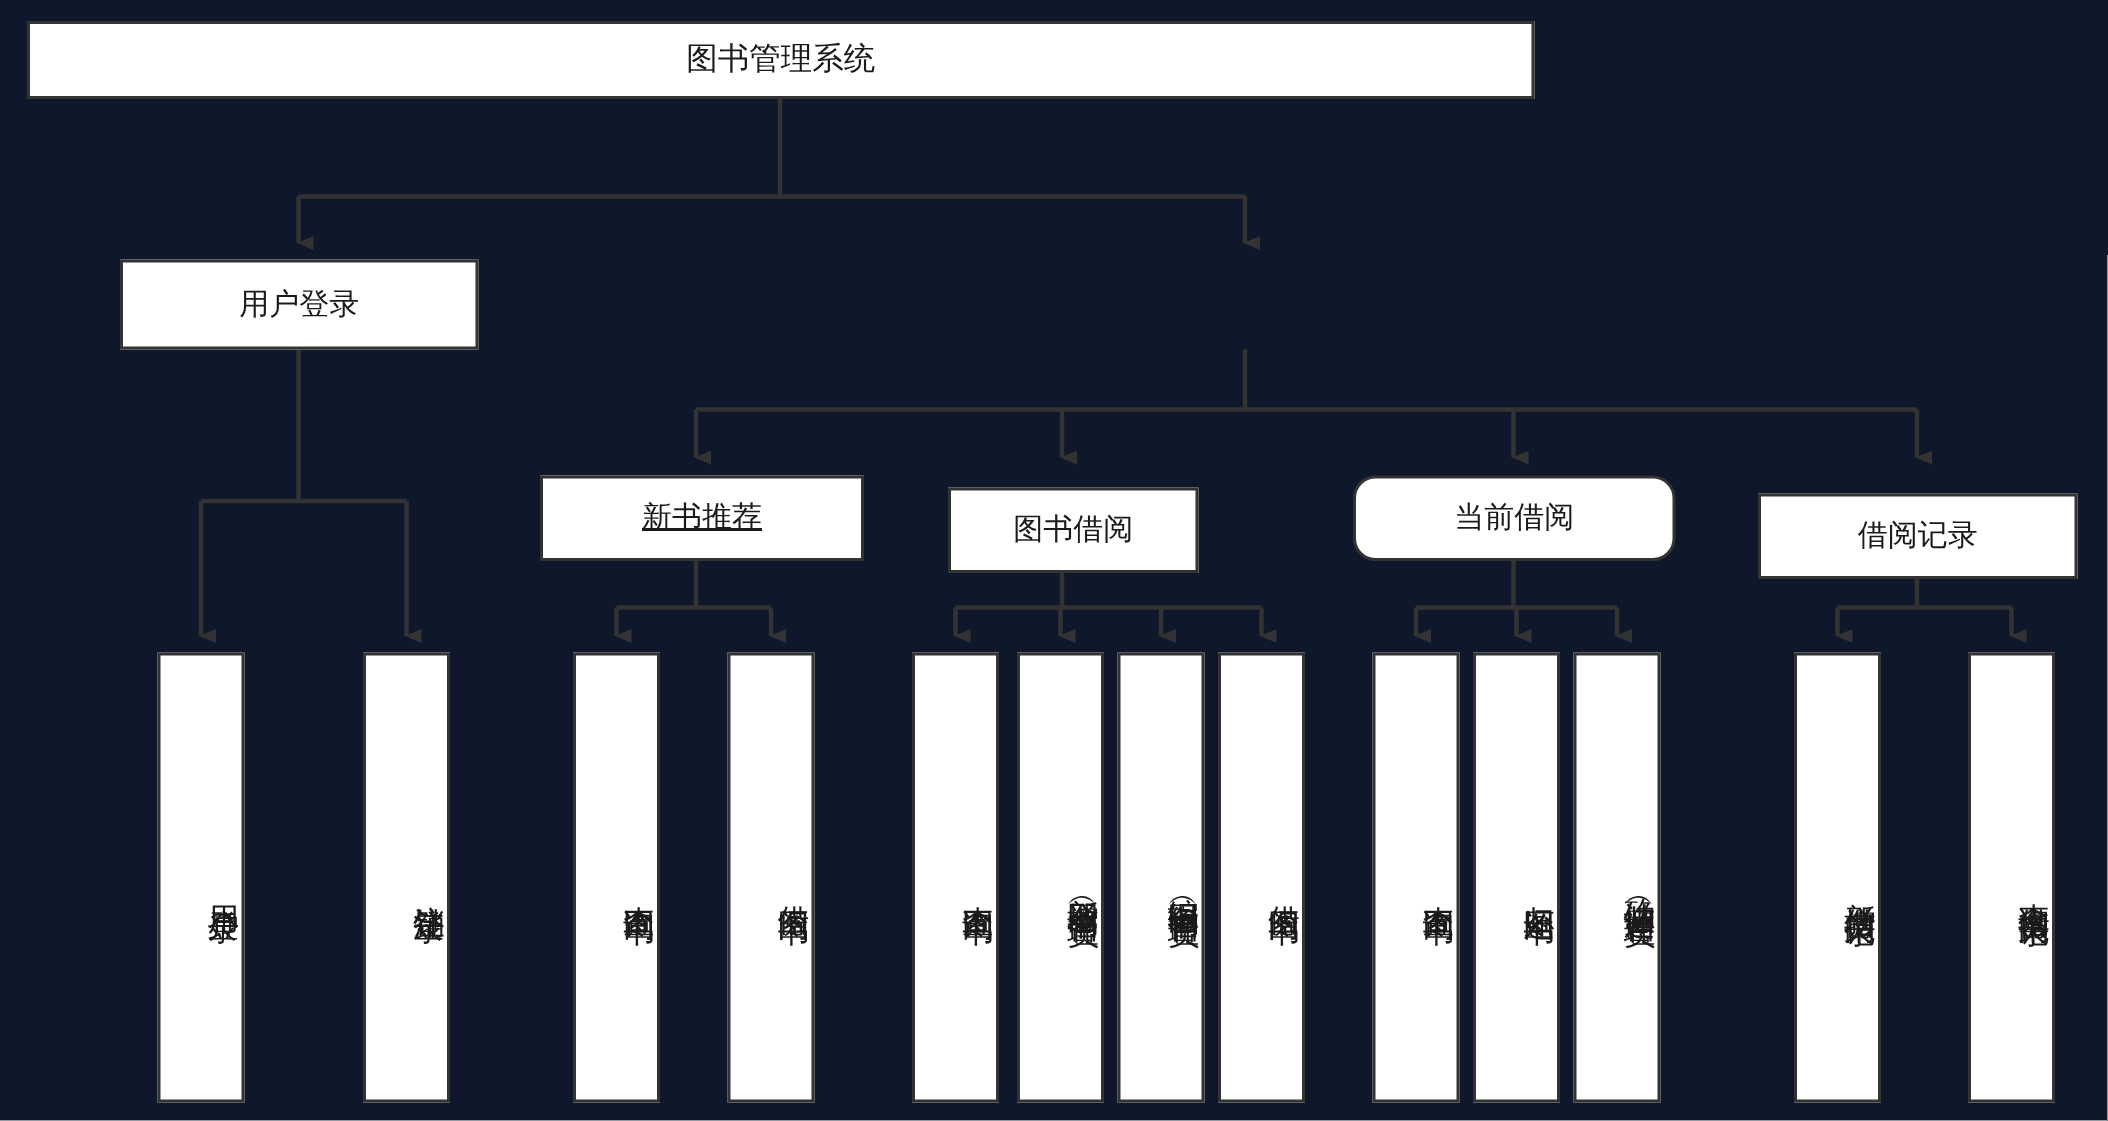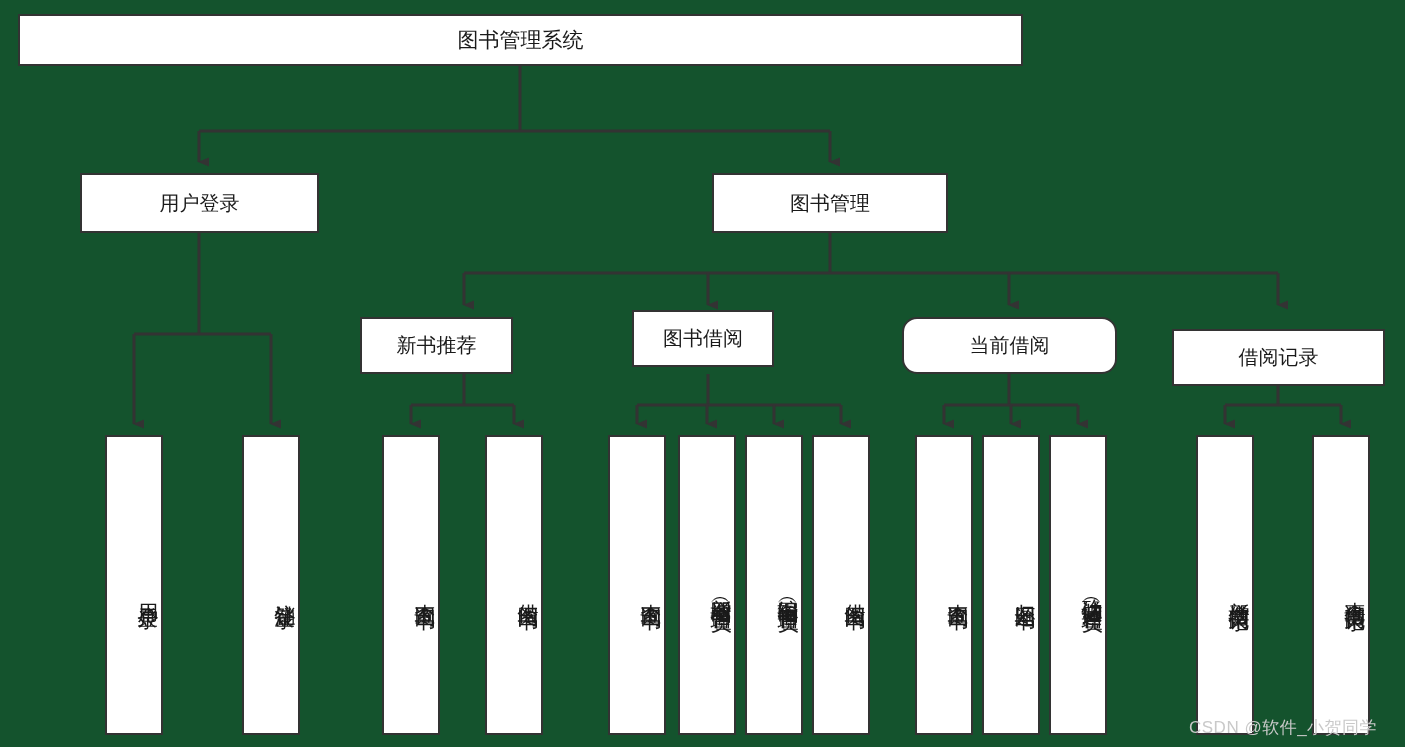--- a/index.html
+++ b/index.html
@@ -4,21 +4,21 @@
 <style>
   html,body{margin:0;padding:0;background:#ffffff;}
   body{
     font-family:"Liberation Sans","DejaVu Sans",sans-serif;
     -webkit-font-smoothing:antialiased;
   }
   #canvas{
     position:relative;
     width:1405px;
     height:747px;
-    background:#14532d;
+    background:#0f172a;
     overflow:hidden;
   }
   svg#wires{
     position:absolute;
     left:0; top:0;
     width:1405px;
     height:747px;
     pointer-events:none;
   }
   .node{
@@ -117,29 +117,26 @@
   </svg>
 
   <div class="node root" style="left:18px;top:14px;width:1005px;height:52px;">
     <span>图书管理系统</span>
   </div>
 
   <div class="node lvl1" style="left:80px;top:173px;width:239px;height:60px;">
     <span>用户登录</span>
   </div>
 
-  <div class="node lvl1" style="left:712px;top:173px;width:236px;height:60px;">
-    <span>图书管理</span>
-  </div>
 
-  <div class="node lvl2" style="left:360px;top:317px;width:153px;height:57px;">
+  <div class="node lvl2" style="left:360px;top:317px;width:216px;height:57px;text-decoration:underline;">
     <span>新书推荐</span>
   </div>
 
-  <div class="node lvl2" style="left:632px;top:310px;width:142px;height:57px;">
+  <div class="node lvl2" style="left:632px;top:325px;width:167px;height:57px;">
     <span>图书借阅</span>
   </div>
 
   <div class="node lvl2" style="left:902px;top:317px;width:215px;height:57px;border-radius:15px;">
     <span>当前借阅</span>
   </div>
 
   <div class="node lvl2" style="left:1172px;top:317px;width:213px;height:57px;margin-top:12px;">
     <span>借阅记录</span>
   </div>
@@ -189,15 +186,14 @@
   </div>
 
   <div class="node leaf" style="left:1196px;top:435px;width:58px;height:300px;">
     <span>新增借阅记录</span>
   </div>
 
   <div class="node leaf" style="left:1312px;top:435px;width:58px;height:300px;">
     <span>查询借阅记录</span>
   </div>
 
-  <div class="watermark">CSDN @软件_小贺同学</div>
 
 </div>
 
 </body></html>

